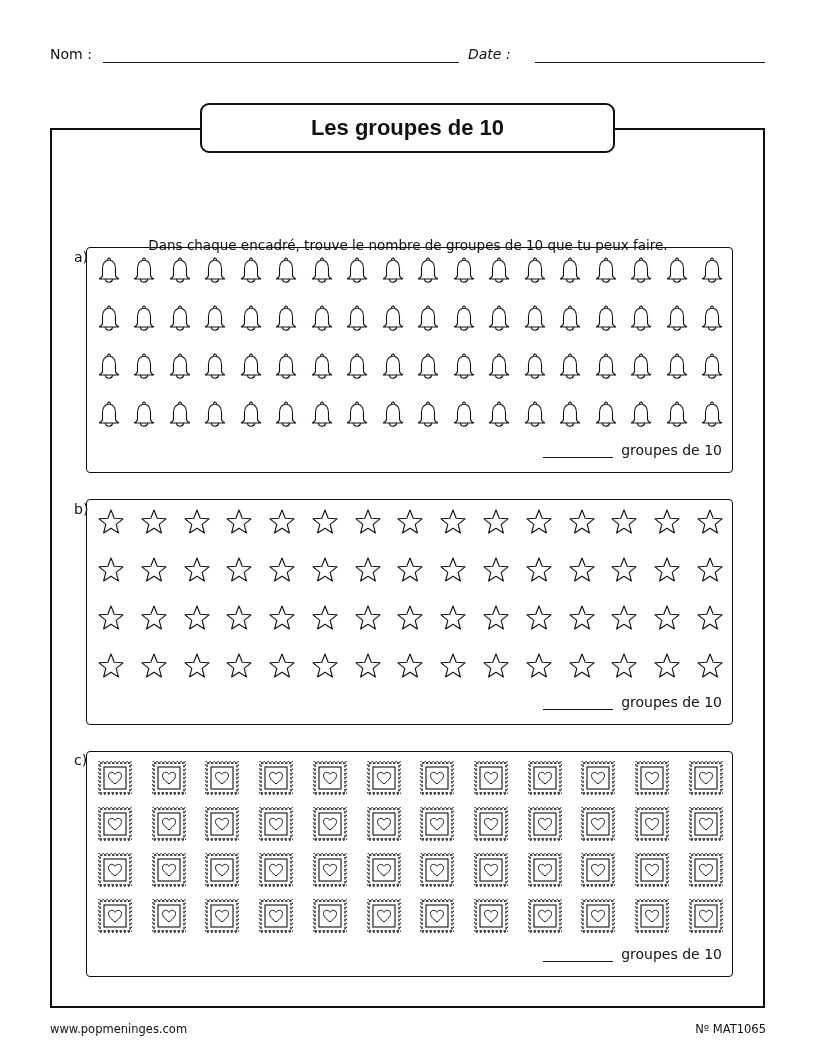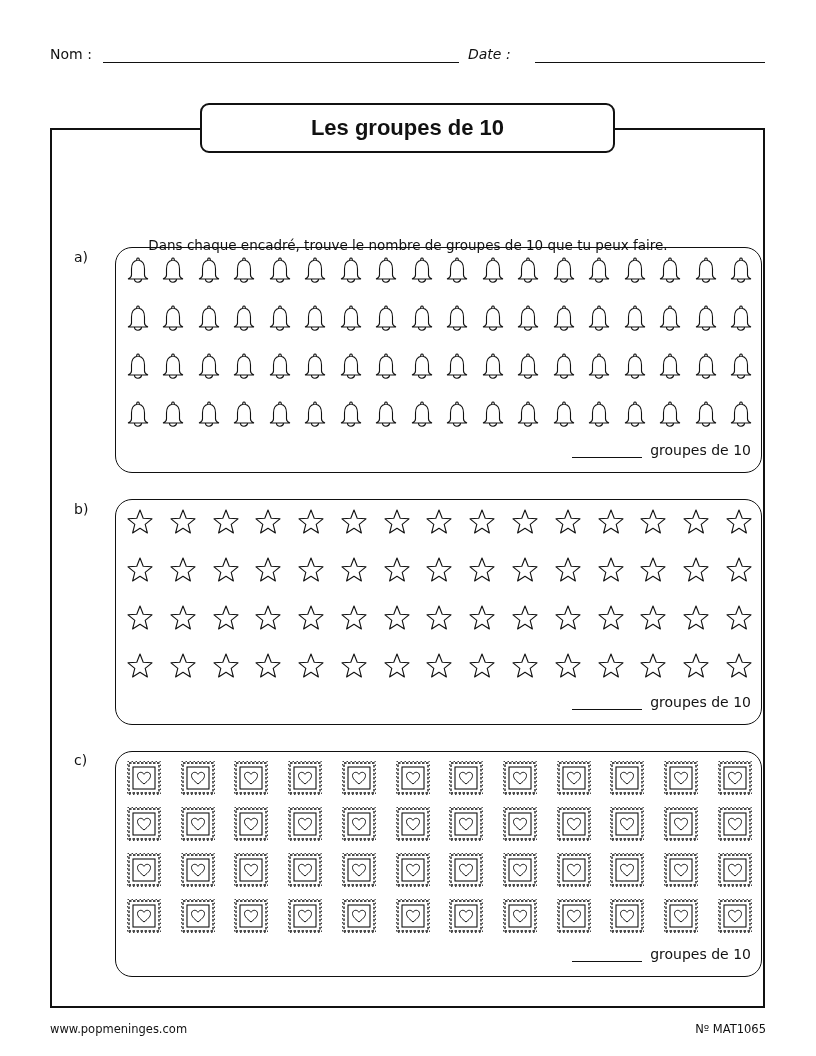--- a/index.html
+++ b/index.html
@@ -3,21 +3,21 @@
 <meta charset="utf-8">
 <style>
   html, body { margin:0; padding:0; background:#fff; }
   body { width:816px; height:1056px; position:relative; font-family:"DejaVu Sans", sans-serif; color:#111; overflow:hidden; }
   .hdr { position:absolute; top:46px; font-size:14px; }
   .hdr .line { position:absolute; top:16px; border-bottom:1.2px solid #111; }
   .frame { position:absolute; left:50px; top:128px; width:715px; height:880px; border:2px solid #111; box-sizing:border-box; }
   .title-box { position:absolute; left:200px; top:103px; width:415px; height:50px; background:#fff; border:2px solid #111; border-radius:9px; box-sizing:border-box; display:flex; align-items:center; justify-content:center; font-family:"Liberation Sans", sans-serif; font-weight:bold; font-size:22px; z-index:2; }
   .instr { position:absolute; top:191px; left:0; width:816px; text-align:center; font-size:13.5px;margin-top:46px; }
   .label { position:absolute; left:74px; font-size:14px; }
-  .box { position:absolute; left:115px; width:647px; height:226px; border:1.3px solid #111; border-radius:17px; box-sizing:border-box; }
+  .box { position:absolute; left:86px; width:647px; height:226px; border:1.3px solid #111; border-radius:4px; box-sizing:border-box; }
   .grid { position:absolute; left:10px; top:8px; right:8px; display:flex; flex-direction:column; }
   .row { display:flex; justify-content:space-between; }
   .answer { position:absolute; right:10px; bottom:14px; font-size:14px; display:flex; align-items:flex-end; }
   .answer .blank { width:70px; border-bottom:1.3px solid #111; margin-right:8px; height:14px; }
   .footer { position:absolute; top:1022px; font-size:11.5px; }
   svg { display:block; }
 </style>
 </head>
 <body>
 

